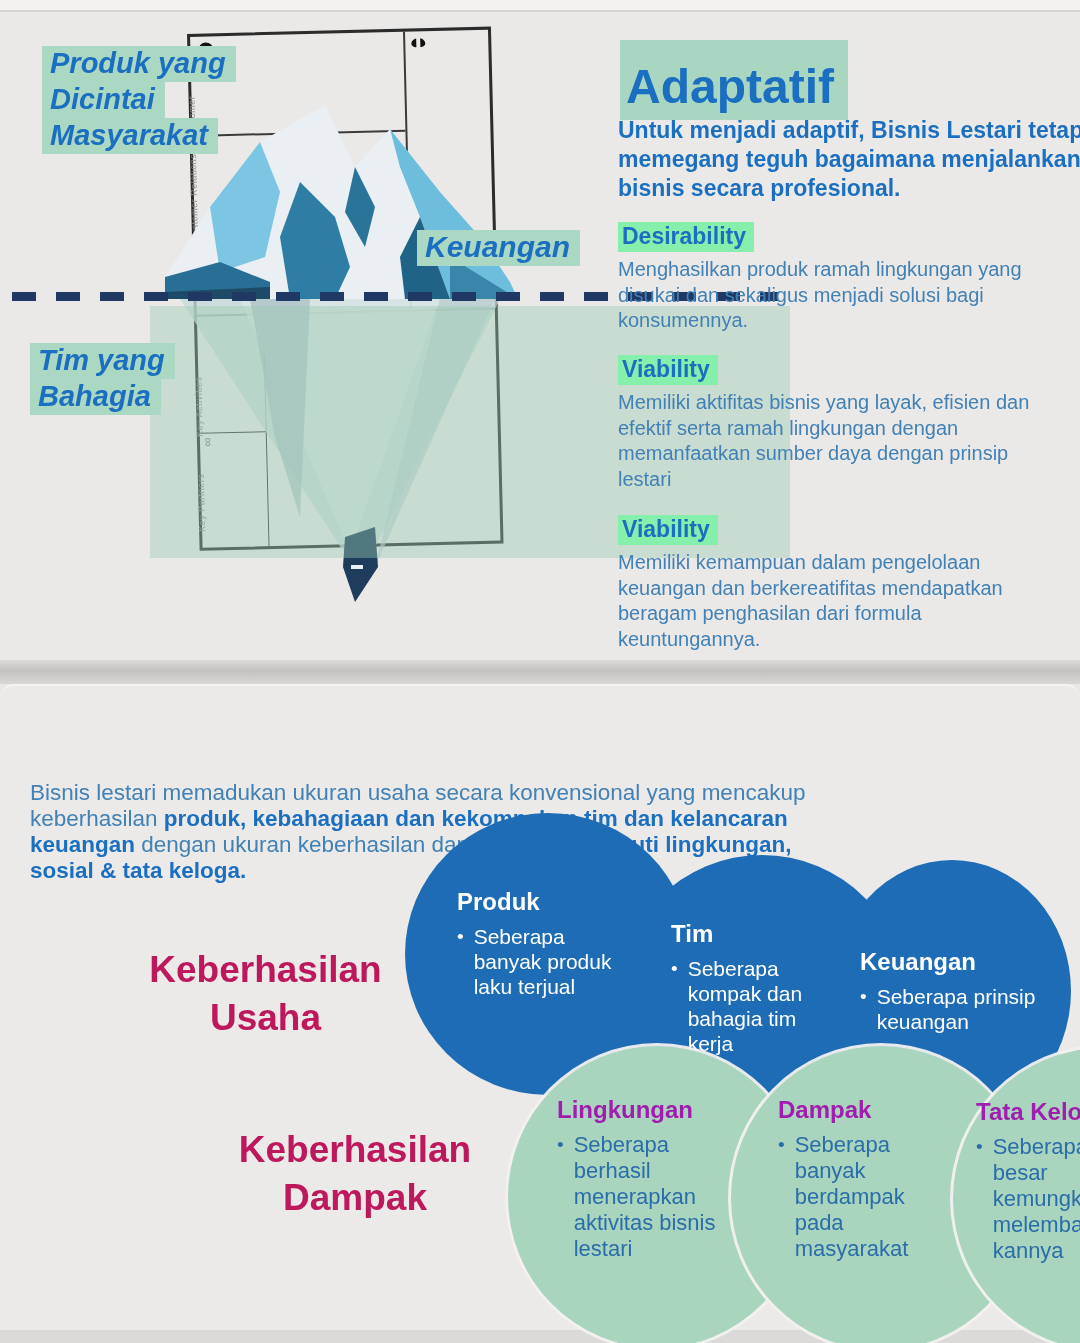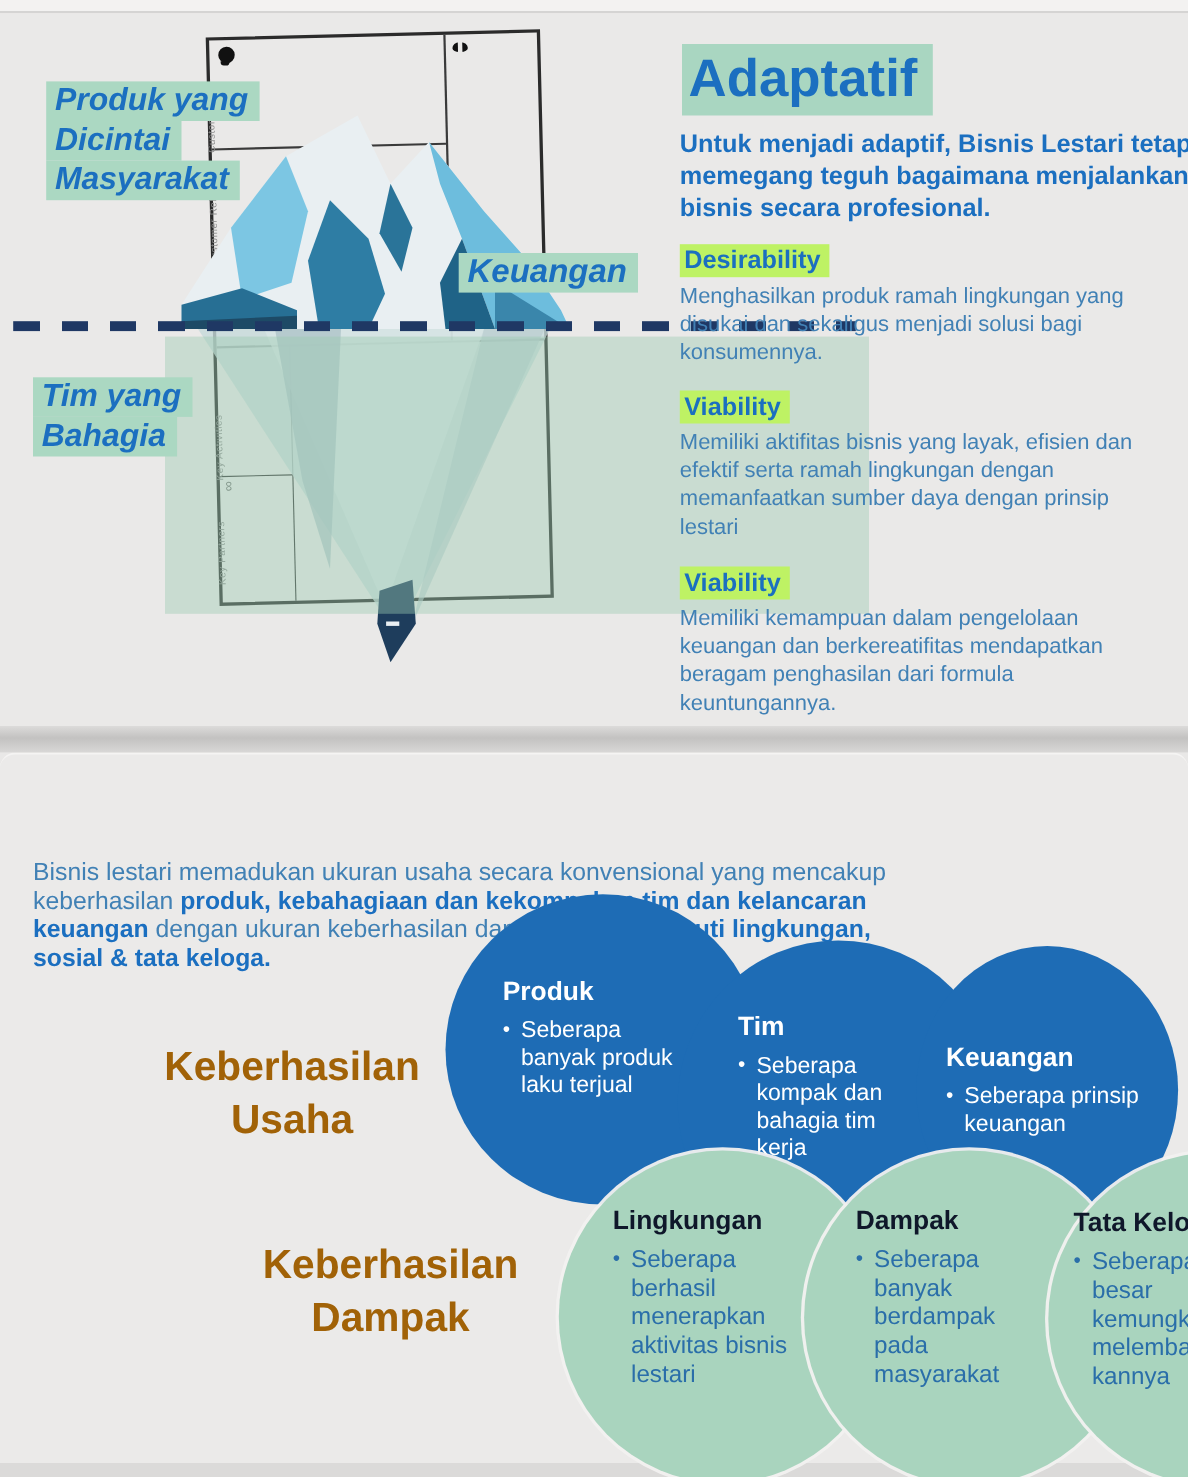--- a/index.html
+++ b/index.html
@@ -30,56 +30,56 @@
 
   
   .iceberg{left:150px;top:85px;}
   .water{left:150px;top:294px;width:640px;height:252px;background:rgba(154,203,176,0.42);}
   .dash-line{left:12px;top:280px;width:766px;height:9px;
     background:repeating-linear-gradient(90deg,#1f3864 0 24px,rgba(0,0,0,0) 24px 44px);}
 
   
   .ice-label{font-style:italic;font-weight:700;color:#1b6fc0;font-size:29px;line-height:30px;}
   .ice-label .ln{display:table;background:#abd8c2;padding:2px 10px 4px 8px;margin:0;}
-  .lbl-produk{left:42px;top:62px;}
+  .lbl-produk{left:42px;top:34px;}
   .lbl-keu{left:403px;top:218px;font-size:30px;}
   .lbl-keu .ln:first-child{margin-left:14px;}
   .lbl-tim{left:30px;top:331px;}
 
   
-  .headline{left:620px;top:40px;font-size:48px;font-weight:700;color:#1b6fc0;background:#a9d6c1;padding:4px 14px 6px 6px;}
+  .headline{left:620px;top:40px;font-size:48px;font-weight:700;color:#1b6fc0;background:#a9d6c1;padding:19px 14px 6px 6px;}
   .intro{left:618px;top:116px;width:470px;font-size:23px;font-weight:700;color:#1b6fc0;line-height:29px;}
-  .sec-title{font-size:23px;font-weight:700;color:#1b6fc0;background:#bef264;padding:1px 8px 2px 4px;display:table;}
+  .sec-title{font-size:23px;font-weight:700;color:#1b6fc0;background:#86efac;padding:1px 8px 2px 4px;display:table;}
   .sec-body{font-size:20px;color:#4181b5;line-height:25.5px;margin-top:5px;width:470px;}
   .sec-des{left:618px;top:222px;}
   .sec-fes{left:618px;top:355px;}
   .sec-via{left:618px;top:515px;}
 
   
   .s2-intro{left:30px;top:780px;width:850px;font-size:22.5px;line-height:26px;color:#4181b5;}
   .s2-intro b{color:#1b6fc0;}
-  .row-label{font-size:37px;font-weight:700;color:#a16207;text-align:center;line-height:48px;}
+  .row-label{font-size:37px;font-weight:700;color:#be185d;text-align:center;line-height:48px;}
   .lbl-usaha{left:118px;top:946px;width:295px;}
   .lbl-dampak{left:205px;top:1126px;width:300px;}
 
   .circle{border-radius:50%;}
   .c-blue{background:#1e6cb5;z-index:1;}
   .c-green{background:#a9d4be;z-index:2;box-shadow:0 0 0 3px rgba(242,241,240,.95);}
   .c-produk{left:405px;top:813px;width:286px;height:282px;}
   .c-tim{left:616px;top:855px;width:292px;height:295px;}
   .c-keu{left:833px;top:860px;width:238px;height:262px;}
   .c-ling{left:508px;top:1046px;width:298px;height:302px;}
   .c-sos{left:731px;top:1046px;width:300px;height:304px;}
   .c-tata{left:953px;top:1048px;width:300px;height:302px;}
 
   .circ-text{position:absolute;}
   .c-blue .circ-text{color:#fff;}
   .c-green .circ-text{color:#2a6ea9;}
   .circ-title{font-weight:700;font-size:24px;margin-bottom:8px;}
-  .c-green .circ-title{color:#0f172a;}
+  .c-green .circ-title{color:#a21caf;}
   .bullet-row{display:flex;font-size:21px;line-height:25px;}
   .bullet-dot{margin-right:10px;font-size:19px;}
   .c-green .bullet-row{font-size:22px;line-height:26px;}
 </style>
 </head>
 <body>
 
 <div class="page">
 
   <div class="abs top-strip"></div>

